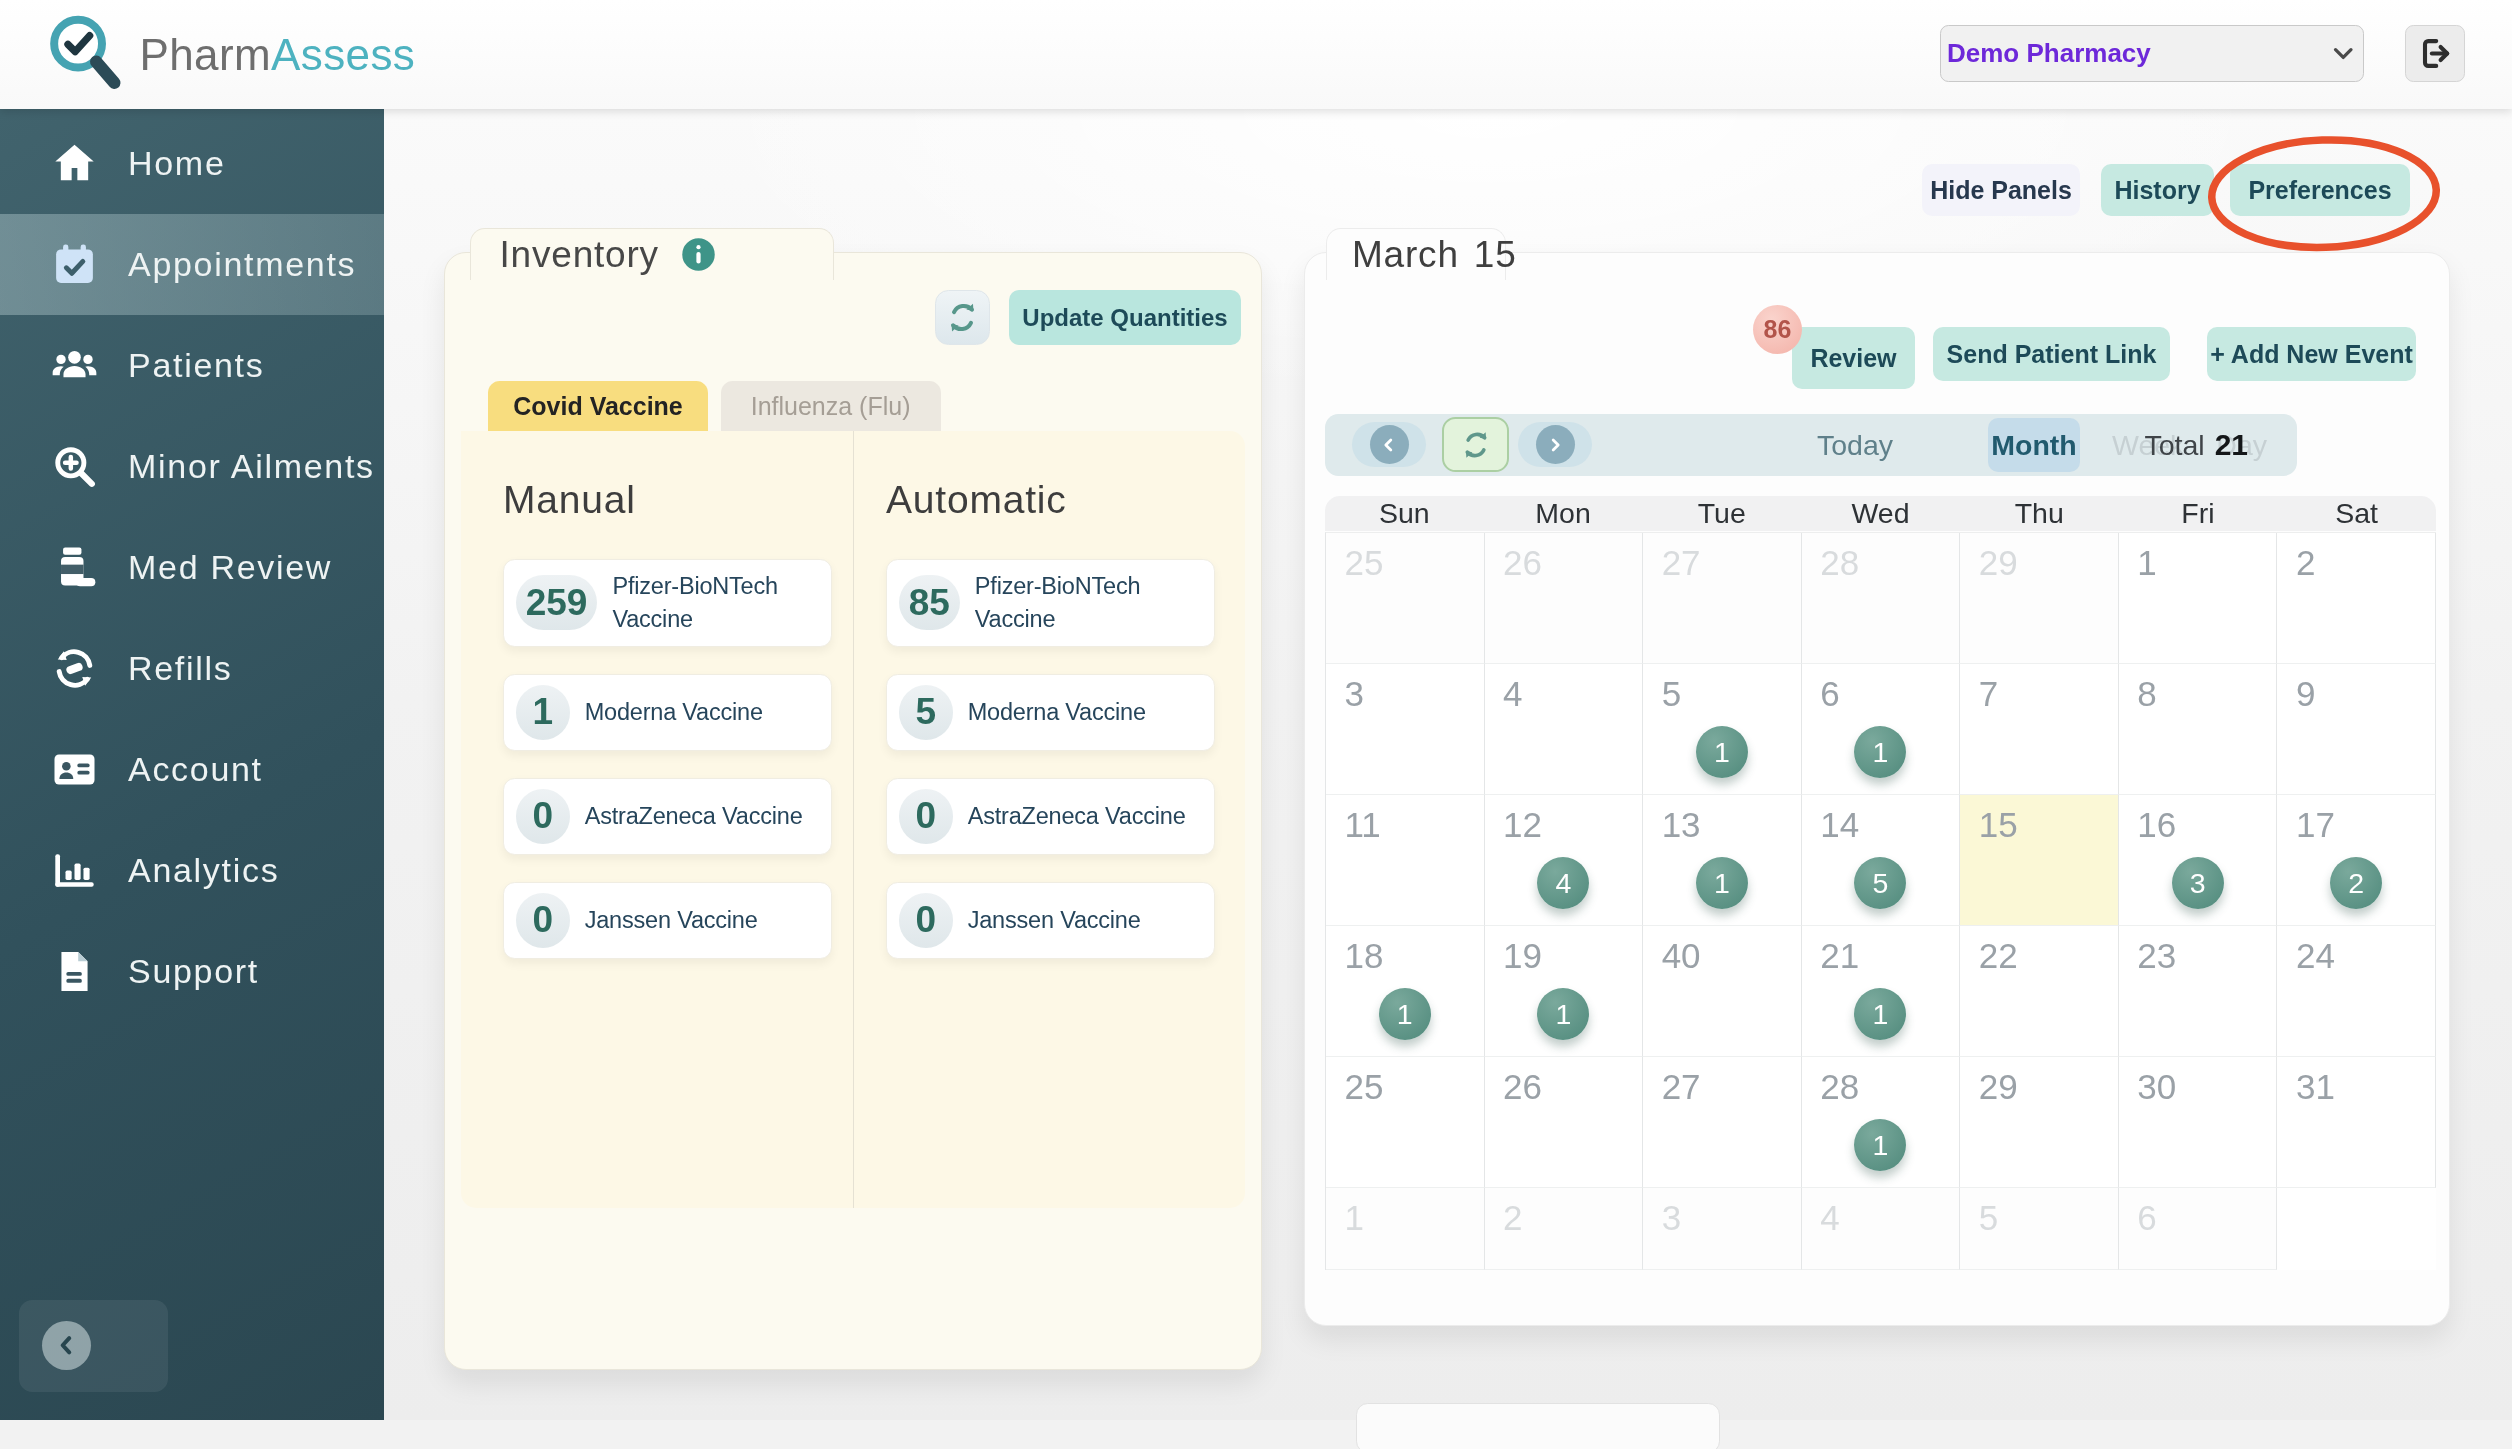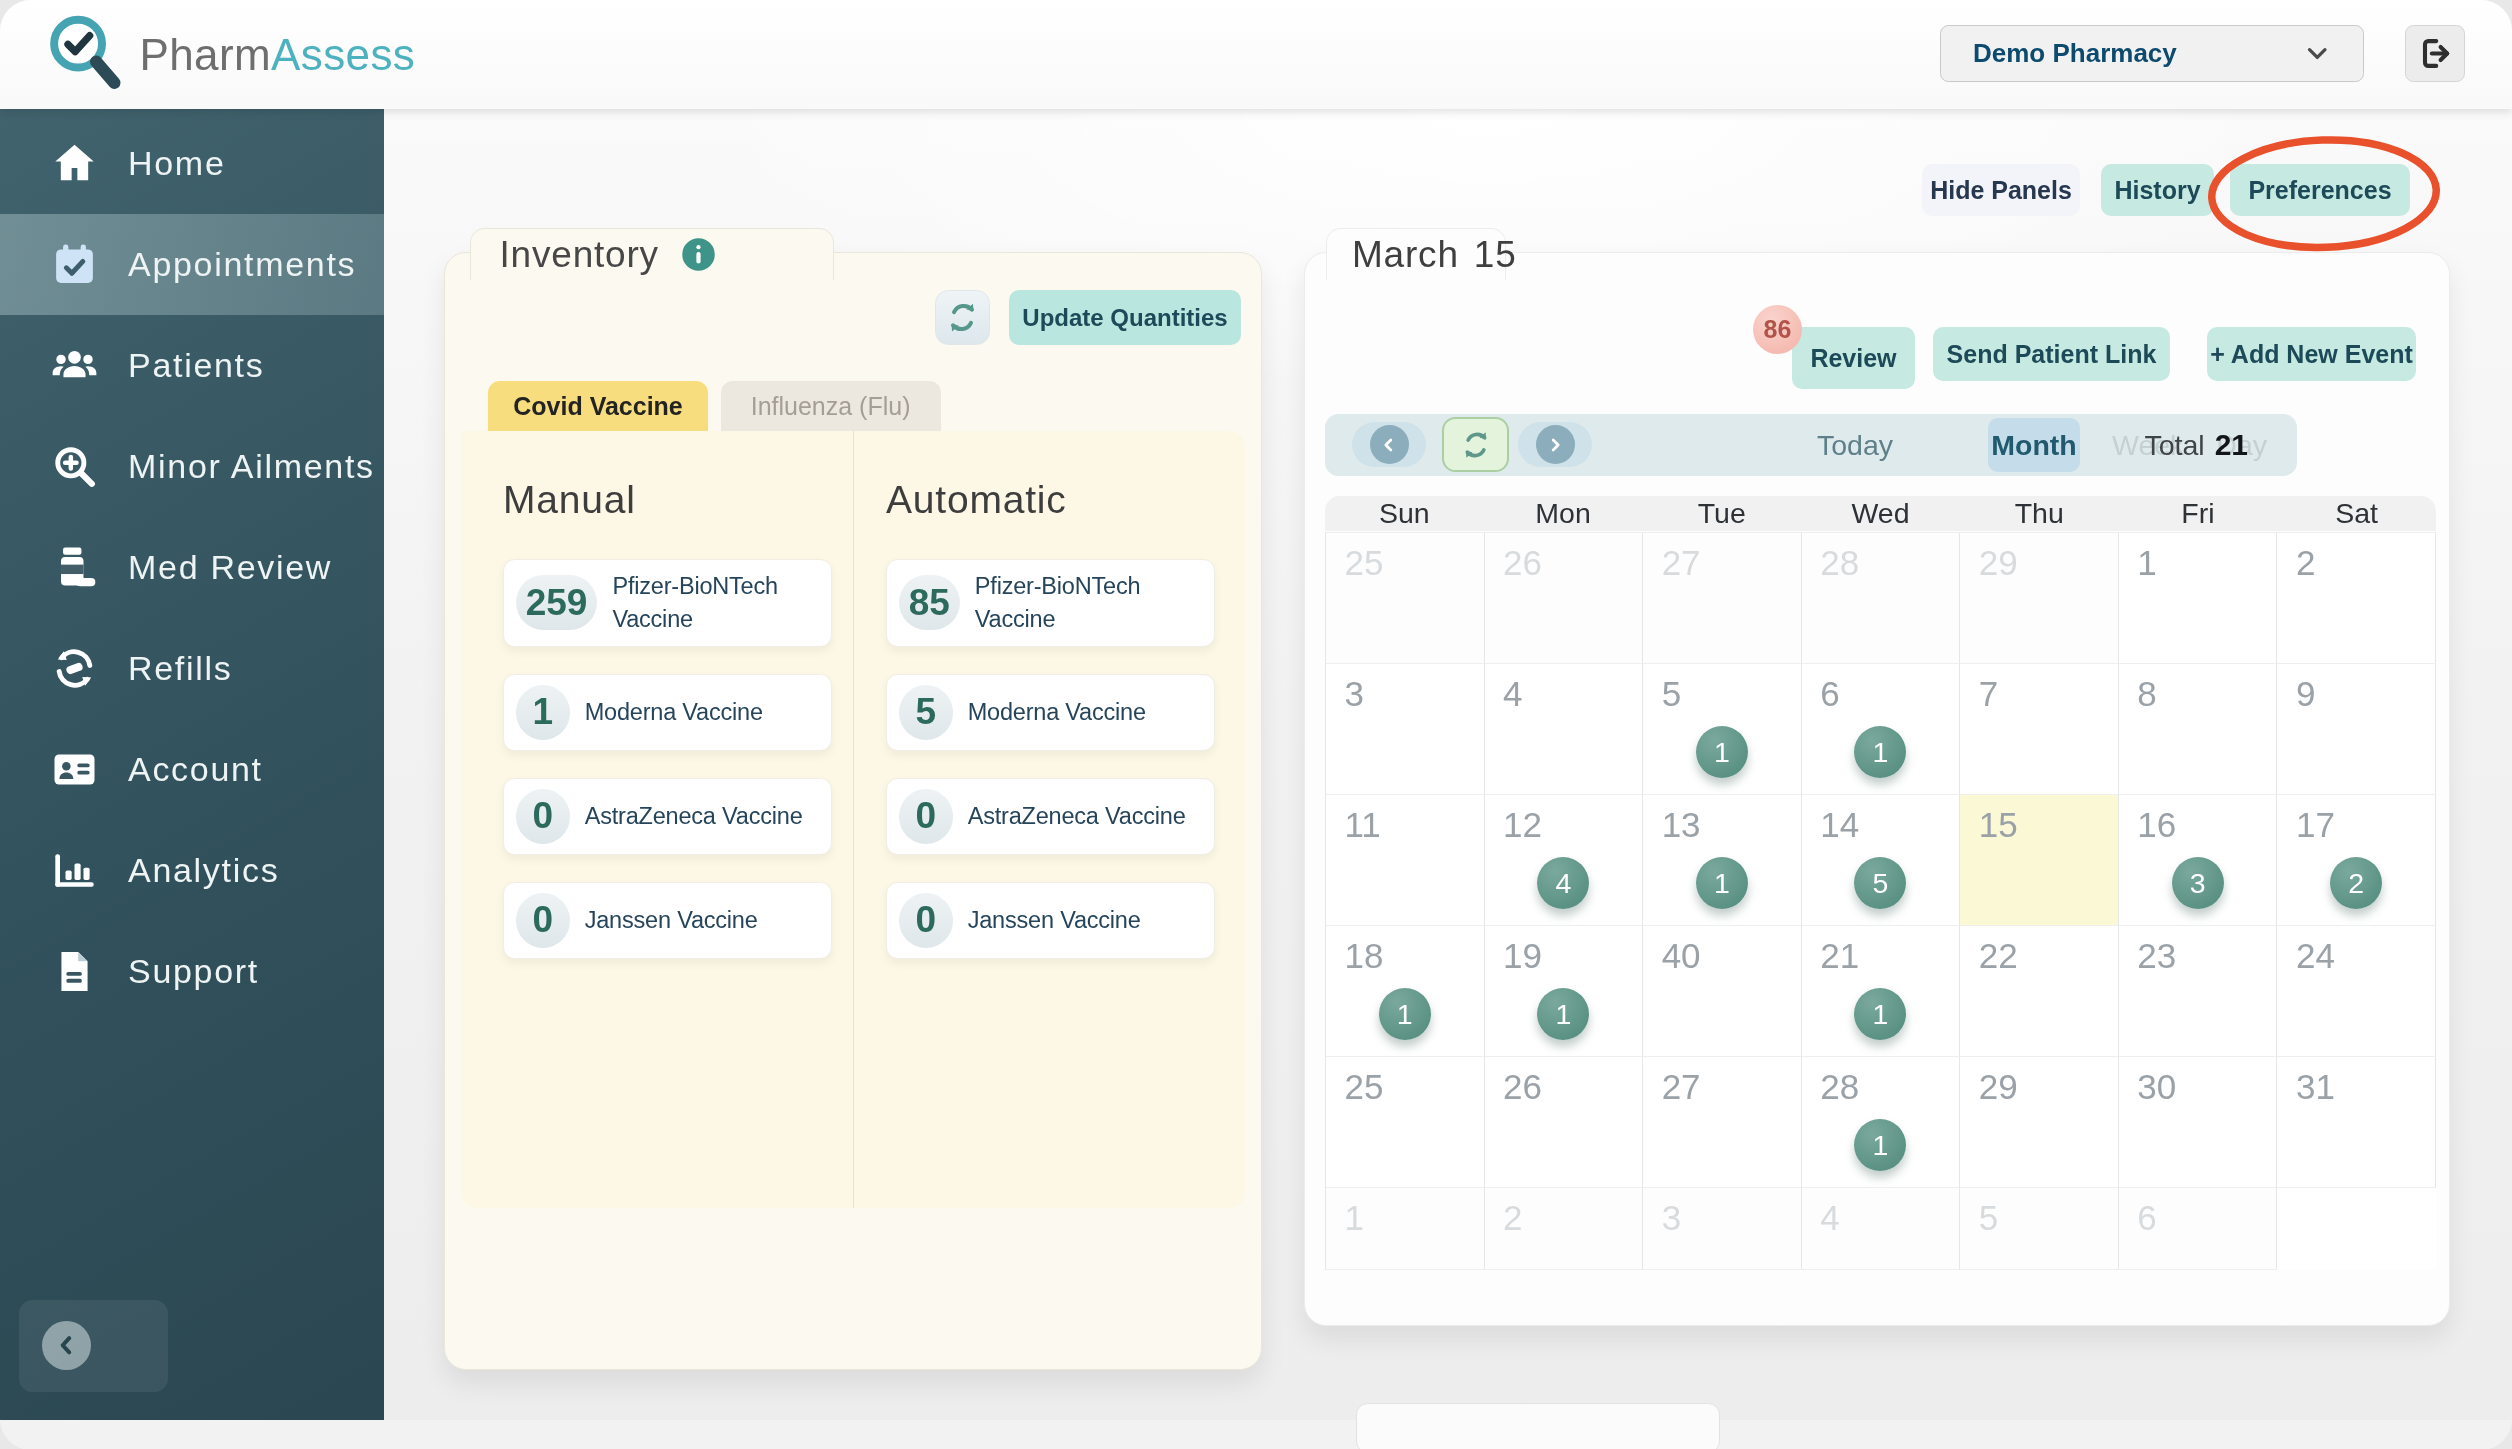--- a/index.html
+++ b/index.html
@@ -1,37 +1,37 @@
 <!DOCTYPE html>
 <html style="font-size:13.4px"><head>
 <meta charset="utf-8">
 <style>
   * { margin:0; padding:0; box-sizing:border-box; }
   html,body { background:#e8e8e8; }
   .app {
     position:relative; width:2512px; height:1450px; overflow:hidden;
-    font-family:"Liberation Sans", sans-serif; background:#f2f2f2;border-radius:31px;
+    font-family:"Liberation Sans", sans-serif; background:#f2f2f2;
   }
 
   
   .topbar {
     position:absolute; left:0; top:0; width:2512px; height:109px;
     background:linear-gradient(#ffffff,#f9f9f9);
     box-shadow:0 2.5px 8.4px rgba(0,0,0,.12);
     z-index:30; display:flex; align-items:center;
   }
   .logo { display:flex; align-items:center; gap:8.4px; margin-left:44px; cursor:pointer; }
   .logo svg { width:87px; height:87px; }
   .brand { font-size:44px; color:#6e6e6e; letter-spacing:0.4px; }
   .brand .teal { color:#4db2c0; }
   .pharmacy-select {
     position:absolute; left:1940px; top:25px; width:424px; height:57px;
     background:#f1f1f1; border:1.7px solid #c9c9c9; border-radius:8.4px;
-    display:flex; align-items:center; padding:0 32px;
-    font-size:26px; font-weight:700; color:#0c4a6e; cursor:pointer;
+    display:flex; align-items:center; padding:0 6px;
+    font-size:26px; font-weight:700; color:#6d28d9; cursor:pointer;
   }
   .pharmacy-select .chev { margin-left:auto; width:28.5px; height:28.5px; }
   .logout-btn {
     position:absolute; left:2405px; top:25px; width:60px; height:57px;
     background:#ececec; border:1.7px solid #d5d5d5; border-radius:8.4px;
     display:flex; align-items:center; justify-content:center; cursor:pointer;
   }
   .logout-btn svg { width:35px; height:35px; }
 
   

